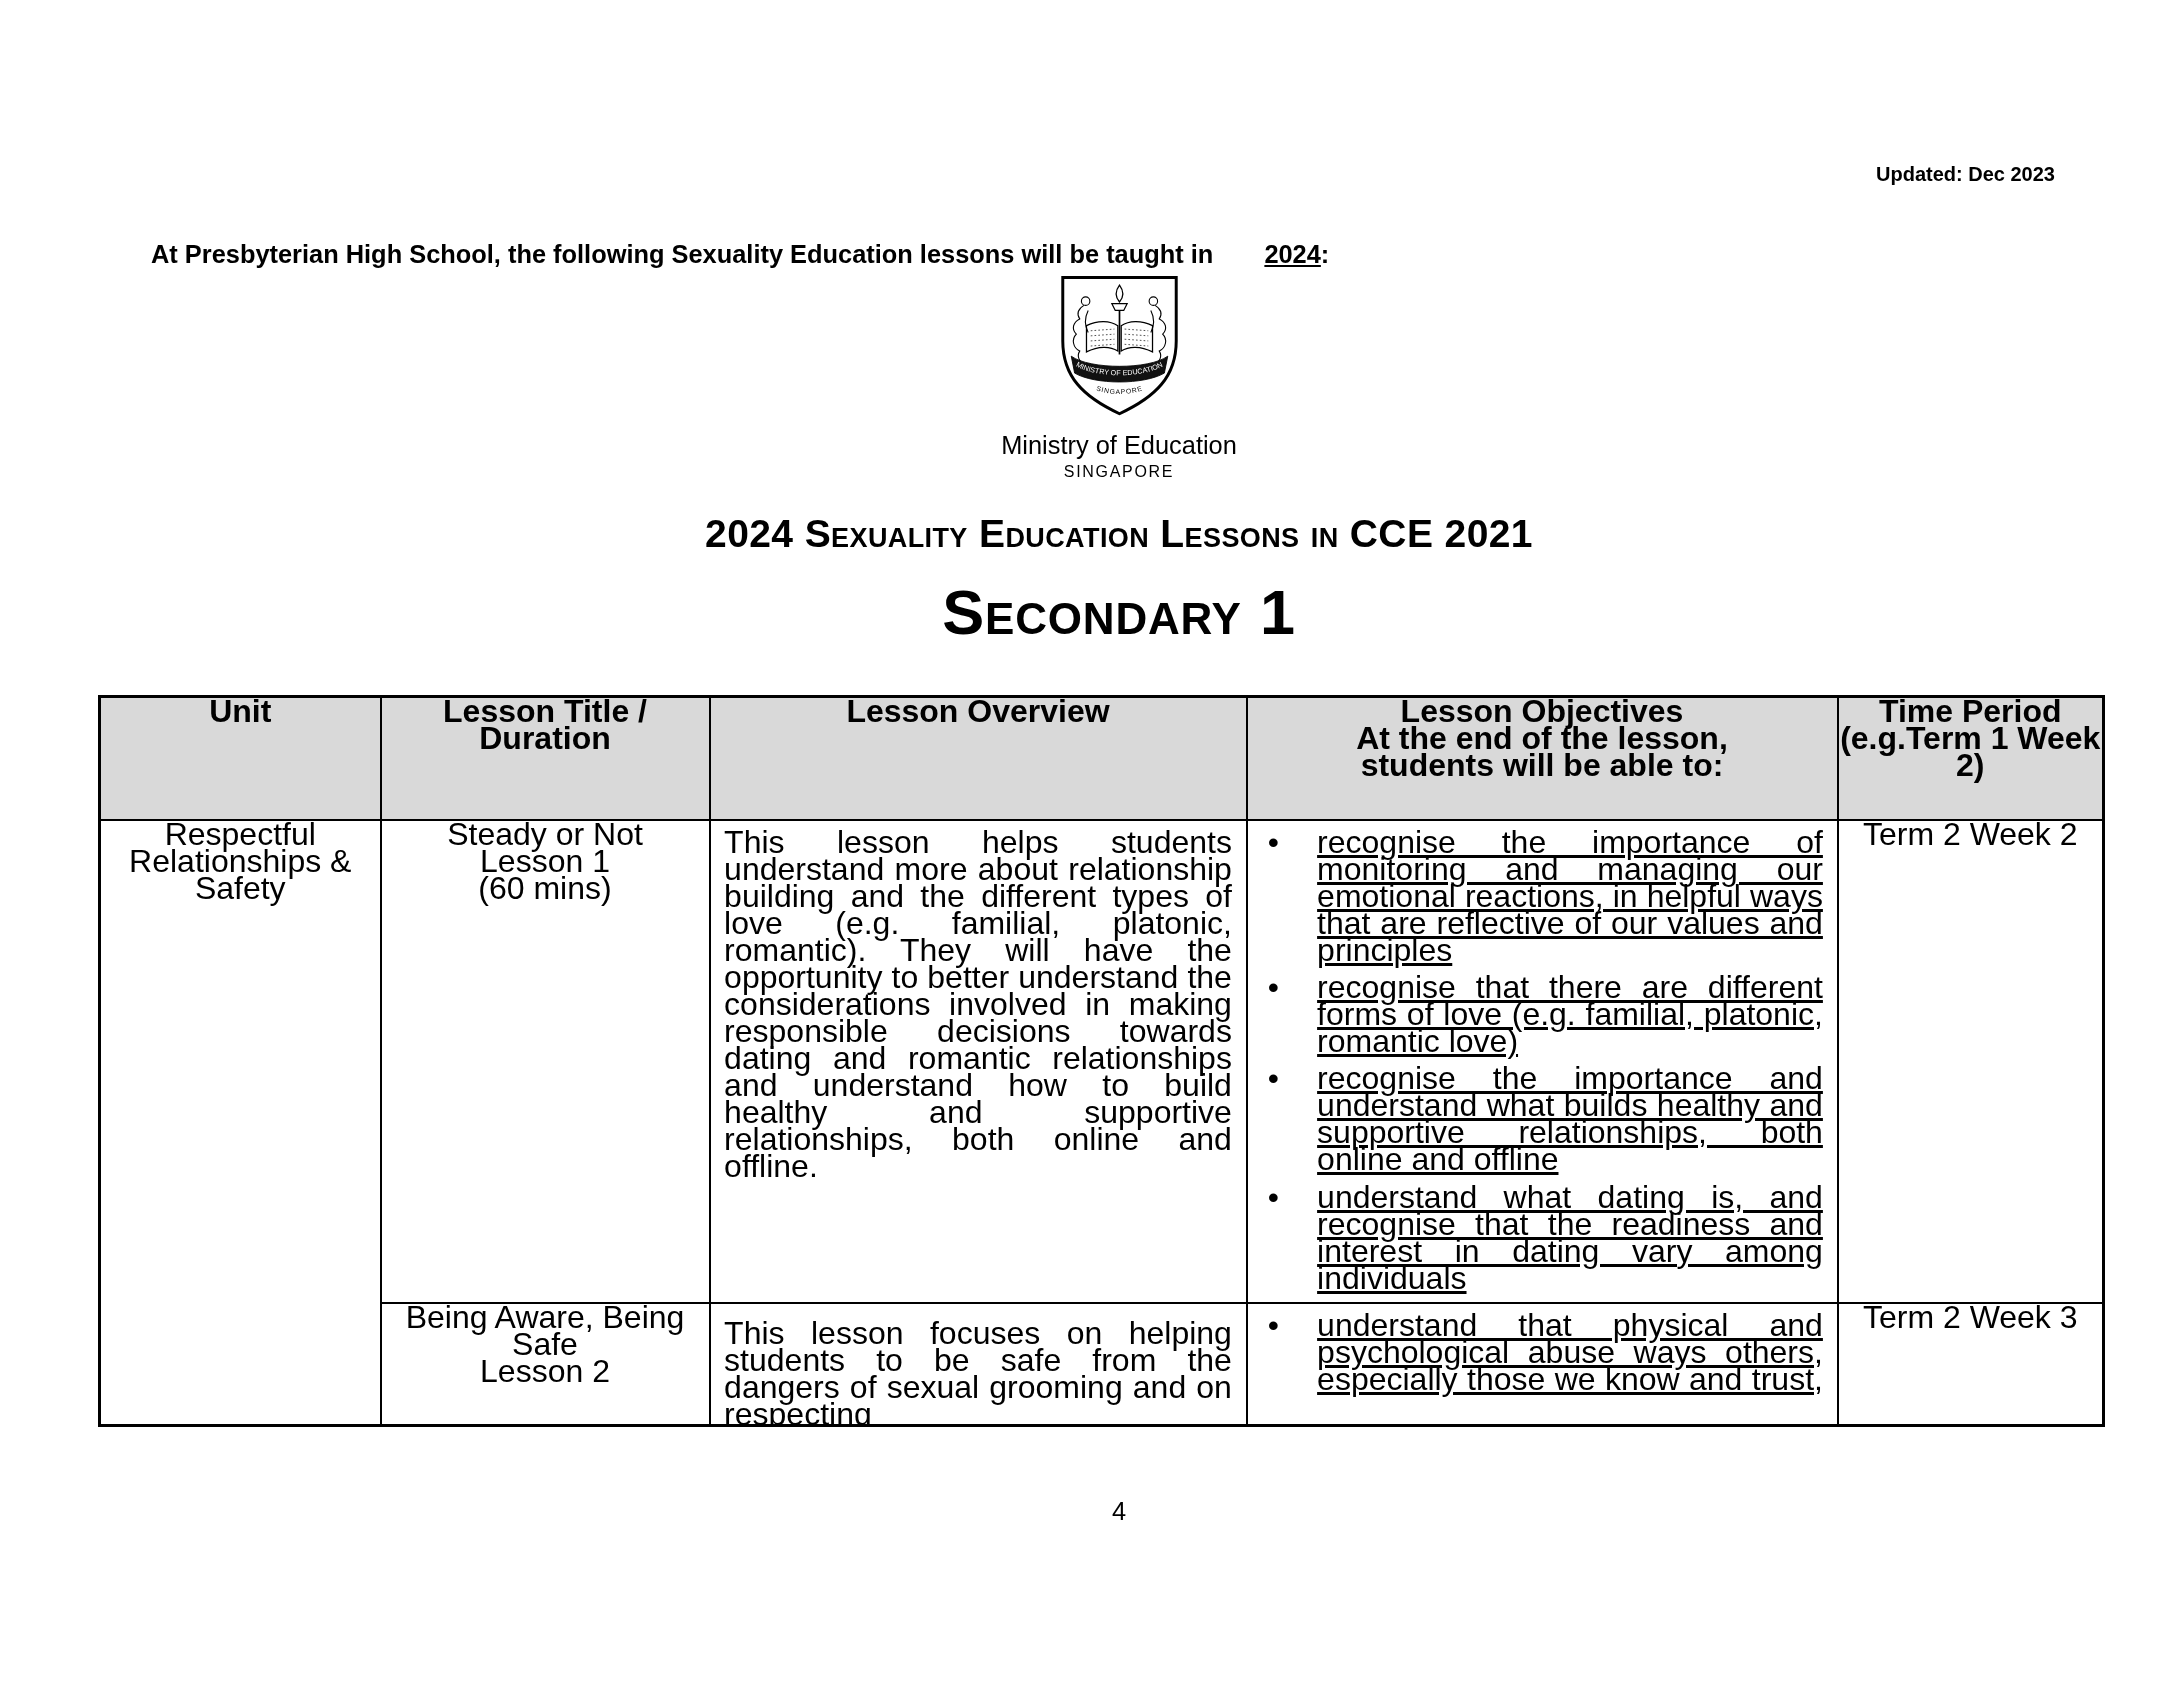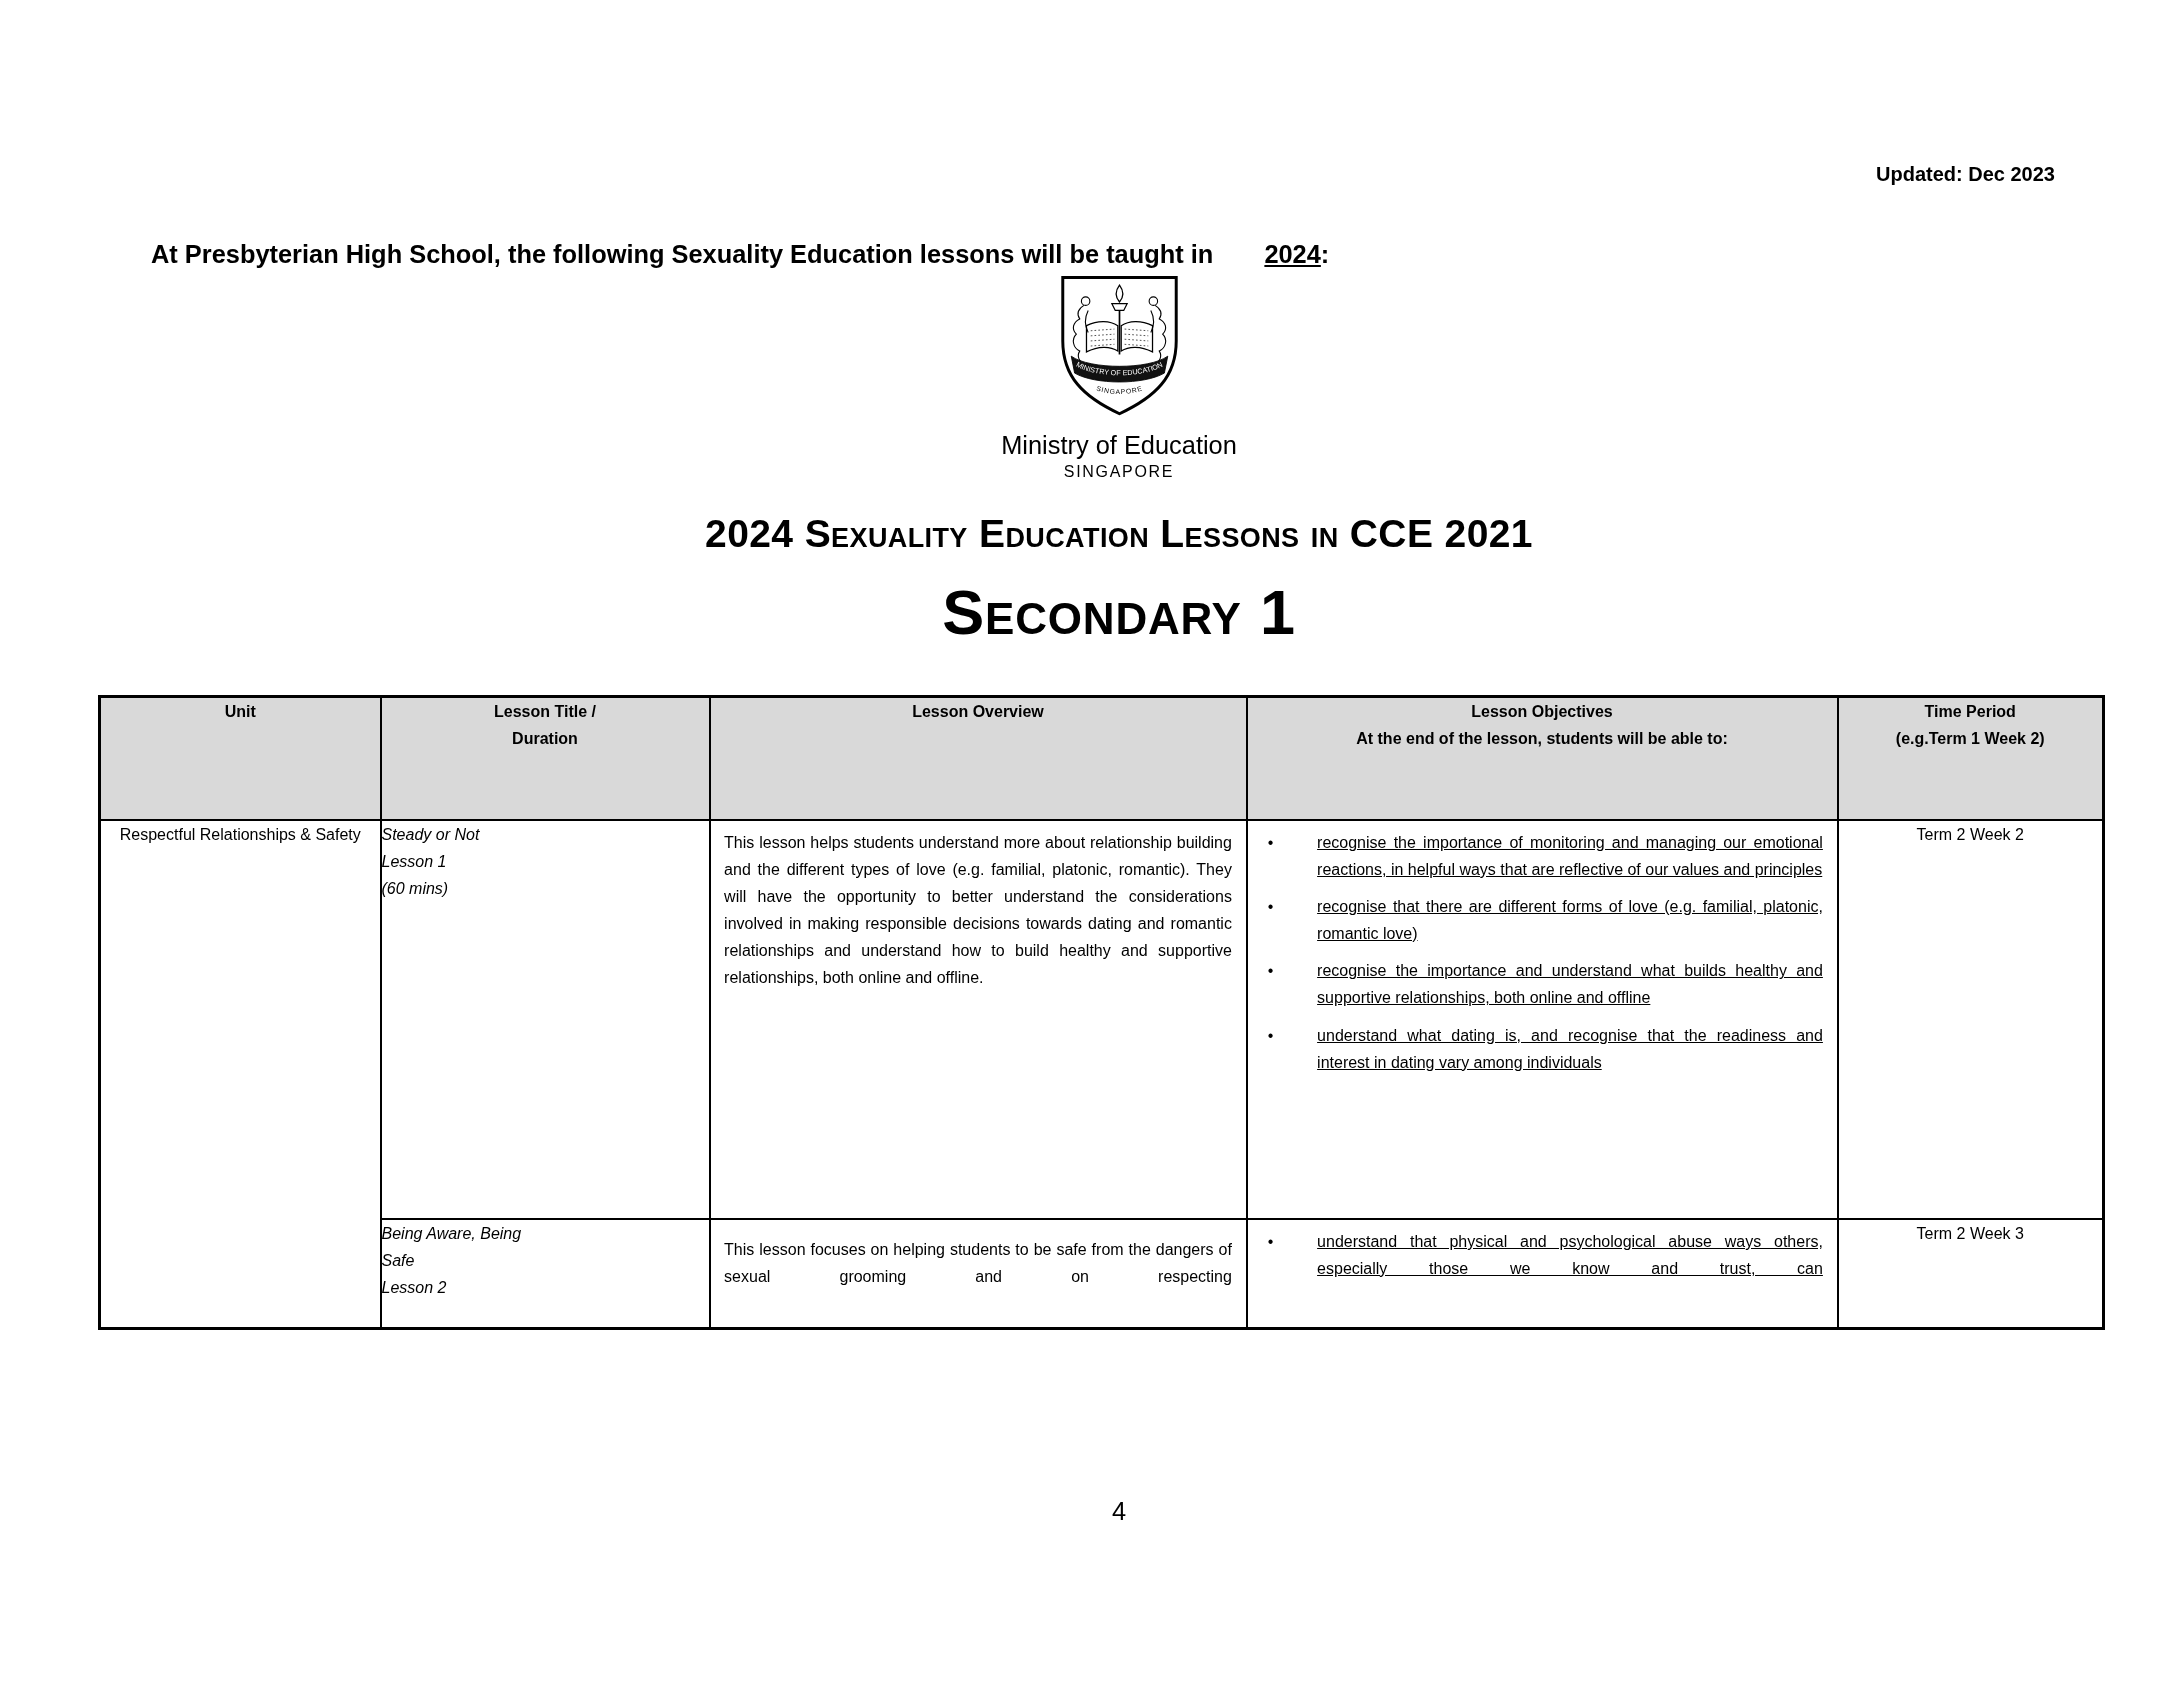--- a/index.html
+++ b/index.html
@@ -30,37 +30,37 @@
     font-variant:small-caps; letter-spacing:0.4px;
   }
   .section-title {
     margin-top:20.3px; font-size:63px; font-weight:bold;
     font-variant:small-caps; letter-spacing:0.8px;
   }
   .table-area { position:absolute; top:695px; left:98px; width:2004px; }
   table.lessons {
     border-collapse:collapse; table-layout:fixed; width:2004px;
     border:3.4px solid #000;
-    font-size:16px; line-height:27px;
+    font-size:32px; line-height:27px;
   }
   table.lessons th, table.lessons td {
     border:2.5px solid #000; vertical-align:top; padding:0;
     word-wrap:break-word;
   }
   thead th {
     background:#d9d9d9; font-weight:bold; text-align:center;
     padding-top:8.5px;
   }
   thead tr { height:123px; }
   tr.row1 { height:399px; }
   tr.row2 { height:110px; }
   .hdr-sub { font-weight:bold; margin:0 auto 0 auto; max-width:500px; }
   .hdr-line { font-weight:bold; }
   td.cell-unit { vertical-align:middle; text-align:center; padding:8.5px; }
-  td.cell-title { padding-top:8.5px;font-style:italic; }
+  td.cell-title { text-align:center; padding-top:8.5px; }
   .overview-text { text-align:justify; padding:8.5px 13.6px; }
   td.cell-objectives ul {
     margin:8.5px 13.6px 3.4px 18.6px; padding:0; list-style:none;text-decoration:underline;
   }
   td.cell-objectives li {
     position:relative; padding-left:51px; text-align:justify;
     margin-bottom:10.2px;
   }
   td.cell-objectives li::before {
     content:"\2022"; position:absolute; left:1.7px; top:0;

